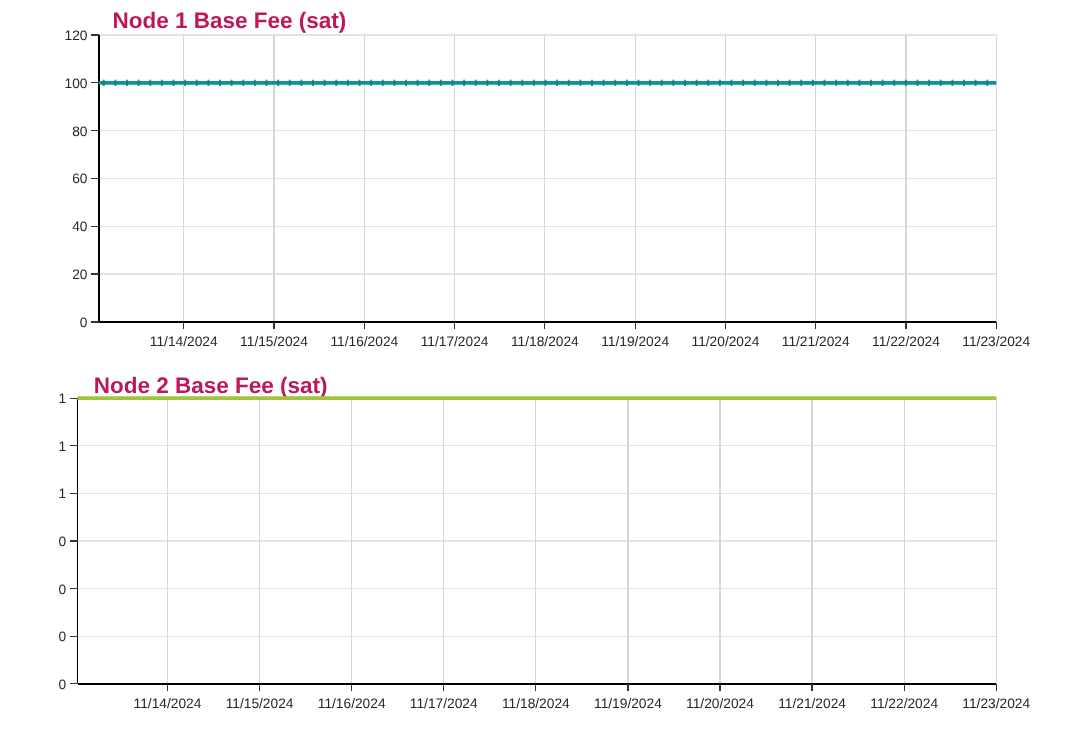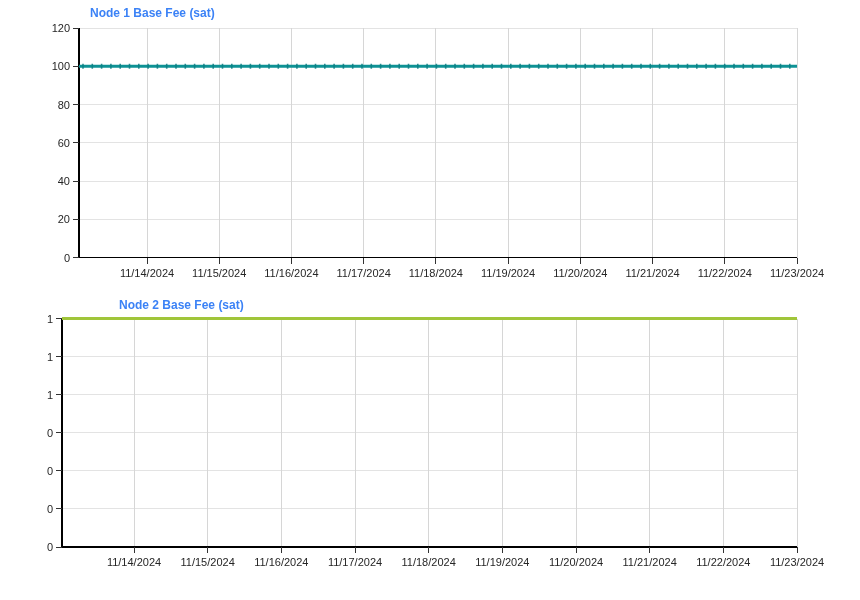--- a/index.html
+++ b/index.html
@@ -15,29 +15,29 @@
     background: #ffffff;
     overflow: hidden;
   }
   .chart {
     position: absolute;
     left: 0;
     width: 860px;
   }
   .chart-title {
     position: absolute;
-    font-size: 12px;
+    font-size: 18px;
     font-weight: bold;
-    color: #3b82f6;
+    color: #be185d;
     white-space: nowrap;
   }
   #chart1 { top: 0; height: 290px; }
   #chart2 { top: 290px; height: 310px; }
   #chart1 .chart-title { left: 90px; top: 6px; }
-  #chart2 .chart-title { left: 75px; top: 8px; margin-left: 44px; }
+  #chart2 .chart-title { left: 75px; top: 8px; }
   svg { position: absolute; left: 0; top: 0; }
   svg text {
     font-family: "Liberation Sans", sans-serif;
     font-size: 11px;
     fill: #262626;
   }
 </style>
 </head>
 <body>
 

